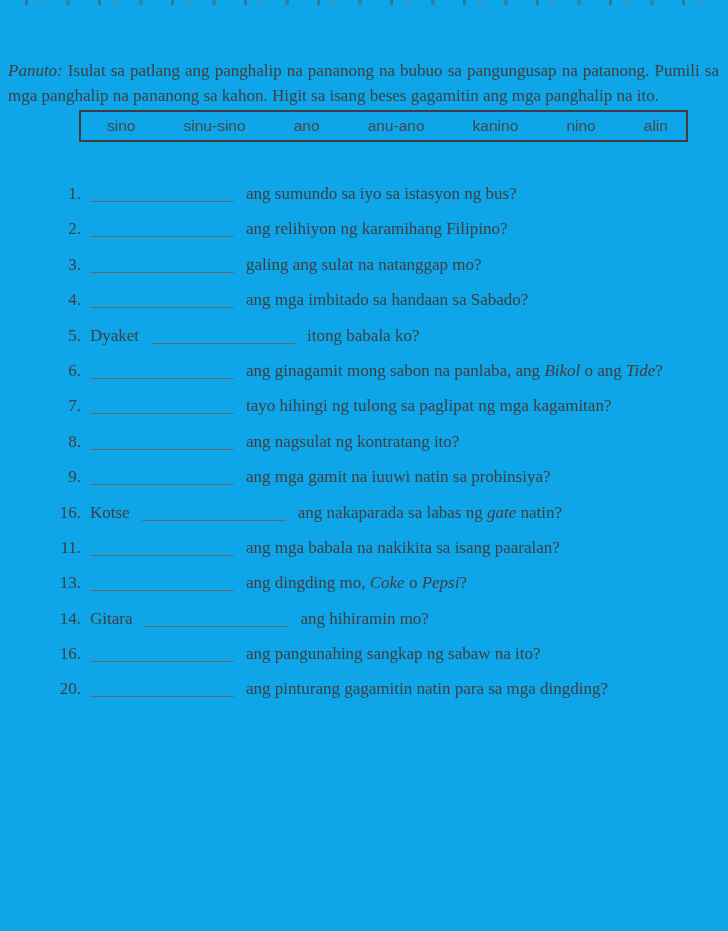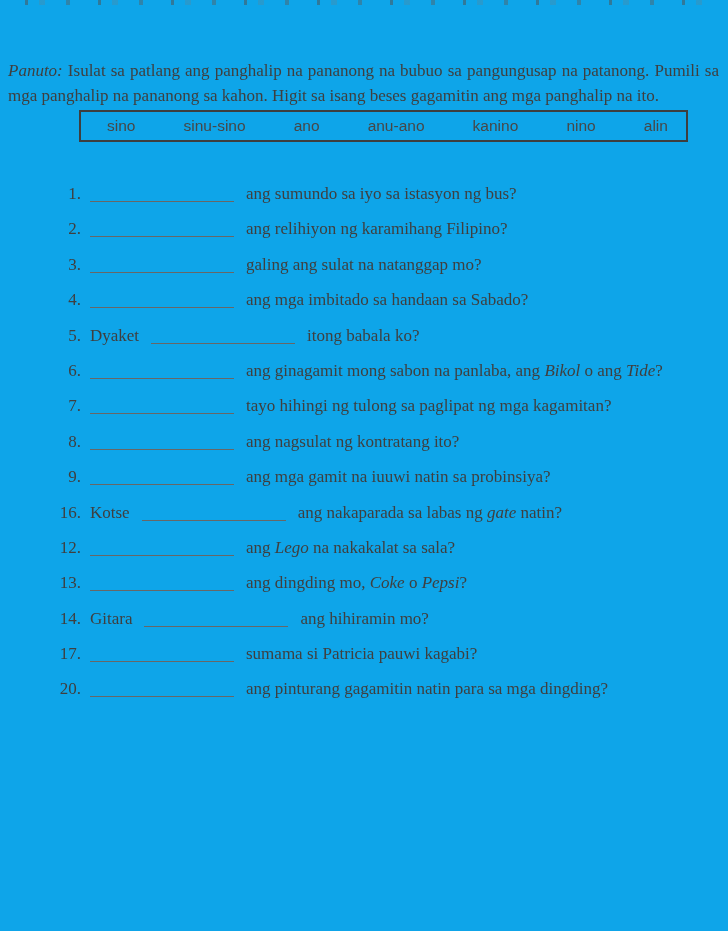--- a/index.html
+++ b/index.html
@@ -74,20 +74,20 @@
       <div class="q-row"><span class="q-num">1.</span><span class="q-blank"></span><span class="q-text"><span>ang sumundo sa iyo sa istasyon ng bus?</span></span></div>
       <div class="q-row"><span class="q-num">2.</span><span class="q-blank"></span><span class="q-text"><span>ang relihiyon ng karamihang Filipino?</span></span></div>
       <div class="q-row"><span class="q-num">3.</span><span class="q-blank"></span><span class="q-text"><span>galing ang sulat na natanggap mo?</span></span></div>
       <div class="q-row"><span class="q-num">4.</span><span class="q-blank"></span><span class="q-text"><span>ang mga imbitado sa handaan sa Sabado?</span></span></div>
       <div class="q-row"><span class="q-num">5.</span><span class="q-pre">Dyaket</span><span class="q-blank"></span><span class="q-text"><span>itong babala ko?</span></span></div>
       <div class="q-row"><span class="q-num">6.</span><span class="q-blank"></span><span class="q-text"><span>ang ginagamit mong sabon na panlaba, ang </span><i>Bikol</i><span> o ang </span><i>Tide</i><span>?</span></span></div>
       <div class="q-row"><span class="q-num">7.</span><span class="q-blank"></span><span class="q-text"><span>tayo hihingi ng tulong sa paglipat ng mga kagamitan?</span></span></div>
       <div class="q-row"><span class="q-num">8.</span><span class="q-blank"></span><span class="q-text"><span>ang nagsulat ng kontratang ito?</span></span></div>
       <div class="q-row"><span class="q-num">9.</span><span class="q-blank"></span><span class="q-text"><span>ang mga gamit na iuuwi natin sa probinsiya?</span></span></div>
       <div class="q-row"><span class="q-num">16.</span><span class="q-pre">Kotse</span><span class="q-blank"></span><span class="q-text"><span>ang nakaparada sa labas ng </span><i>gate</i><span> natin?</span></span></div>
-      <div class="q-row"><span class="q-num">12.</span><span class="q-blank"></span><span class="q-text"><span>ang </span><i>Lego</i><span> na nakakalat sa sala?</span></span></div>
+      <div class="q-row"><span class="q-num">11.</span><span class="q-blank"></span><span class="q-text"><span>ang mga babala na nakikita sa isang paaralan?</span></span></div>
       <div class="q-row"><span class="q-num">13.</span><span class="q-blank"></span><span class="q-text"><span>ang dingding mo, </span><i>Coke</i><span> o </span><i>Pepsi</i><span>?</span></span></div>
       <div class="q-row"><span class="q-num">14.</span><span class="q-pre">Gitara</span><span class="q-blank"></span><span class="q-text"><span>ang hihiramin mo?</span></span></div>
-      <div class="q-row"><span class="q-num">17.</span><span class="q-blank"></span><span class="q-text"><span>sumama si Patricia pauwi kagabi?</span></span></div>
+      <div class="q-row"><span class="q-num">16.</span><span class="q-blank"></span><span class="q-text"><span>ang pangunahing sangkap ng sabaw na ito?</span></span></div>
       <div class="q-row"><span class="q-num">20.</span><span class="q-blank"></span><span class="q-text"><span>ang pinturang gagamitin natin para sa mga dingding?</span></span></div>
     </div>
 
 </div>
 
 </body></html>

